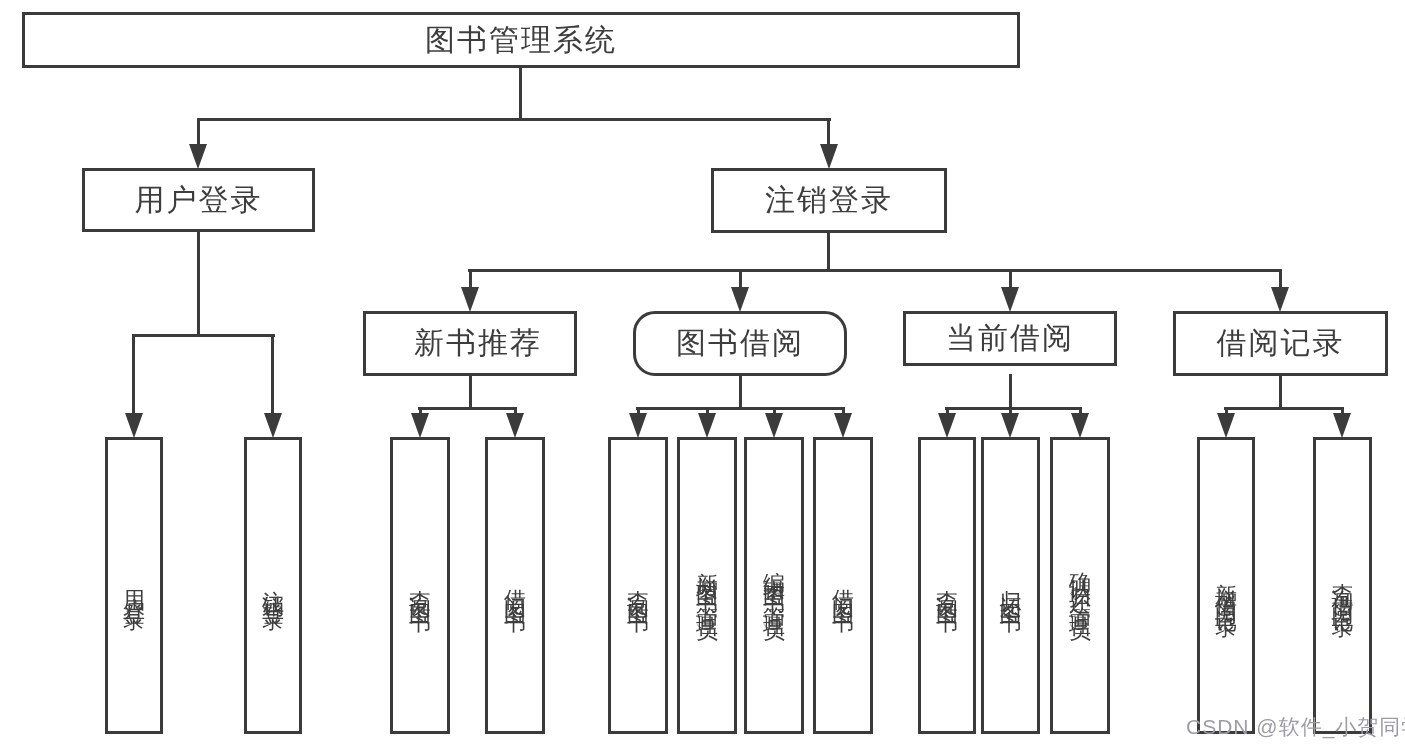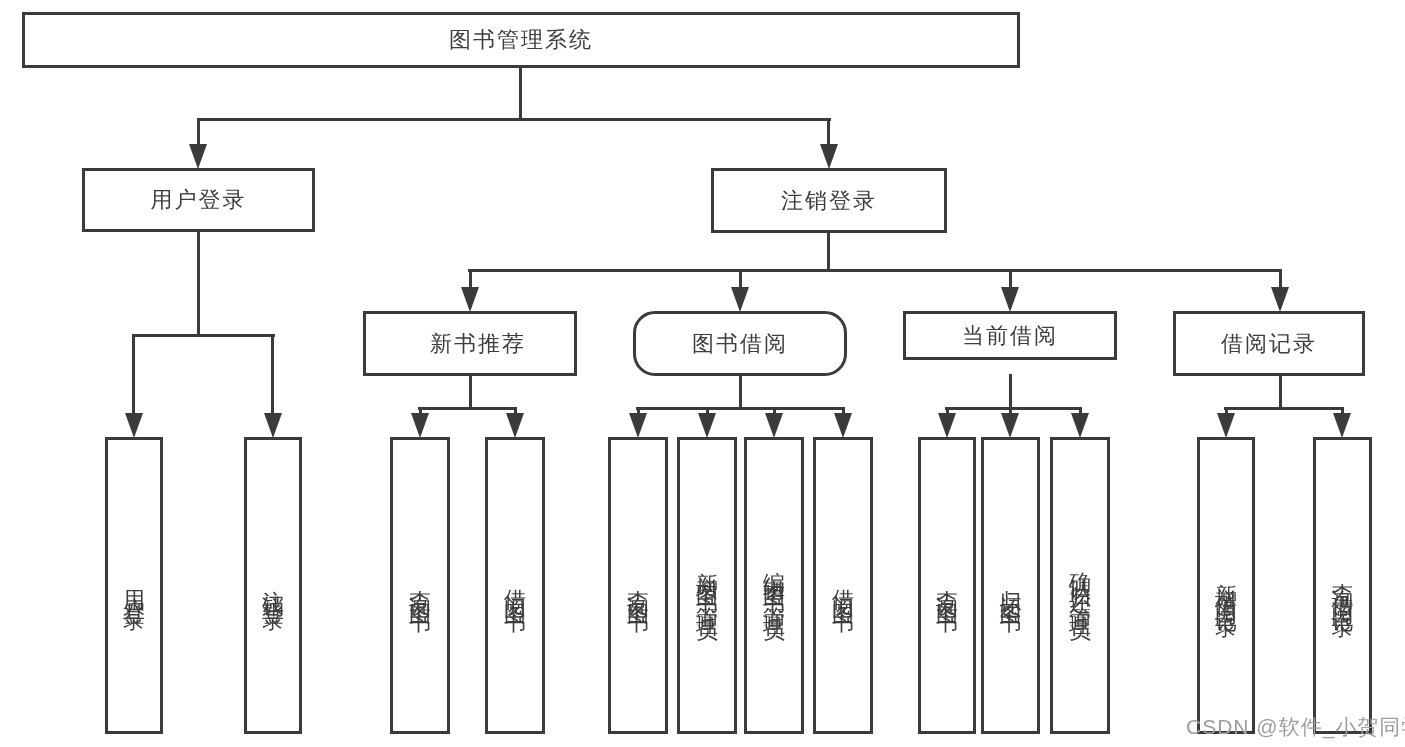--- a/index.html
+++ b/index.html
@@ -18,21 +18,21 @@
     position:absolute;
     box-sizing:border-box;
     border:3px solid var(--line);
     background:#ffffff;
     display:flex;
     align-items:center;
     justify-content:center;
     color:var(--text);
   }
   .hlabel{
-    font-size:22px;
+    font-size:30px;
     letter-spacing:2px;
     white-space:nowrap;
   }
   .vtext{
     writing-mode:vertical-rl;
     text-orientation:mixed;
     font-size:22px;
     letter-spacing:7px;
     line-height:1.1;
     color:var(--text);
@@ -75,24 +75,24 @@
   <div class="box" style="left:711px;top:168px;width:236px;height:65px;">
     <span class="hlabel">注销登录</span>
   </div>
 
   <div class="box" style="left:363px;top:311px;width:214px;height:65px;padding-left:16px;">
     <span class="hlabel">新书推荐</span>
   </div>
   <div class="box" style="left:633px;top:311px;width:214px;height:65px;border-radius:22px;">
     <span class="hlabel">图书借阅</span>
   </div>
-  <div class="box" style="left:903px;top:311px;width:214px;height:49px;">
+  <div class="box" style="left:903px;top:311px;width:214px;height:55px;">
     <span class="hlabel">当前借阅</span>
   </div>
-  <div class="box" style="left:1173px;top:311px;width:192px;height:65px;">
+  <div class="box" style="left:1173px;top:311px;width:215px;height:65px;">
     <span class="hlabel">借阅记录</span>
   </div>
 
   <div class="box" style="left:105px;top:437px;width:58px;height:297px;">
     <span class="vtext">用户登录</span>
   </div>
   <div class="box" style="left:244px;top:437px;width:58px;height:297px;">
     <span class="vtext">注销登录</span>
   </div>
   <div class="box" style="left:390px;top:437px;width:60px;height:297px;">

